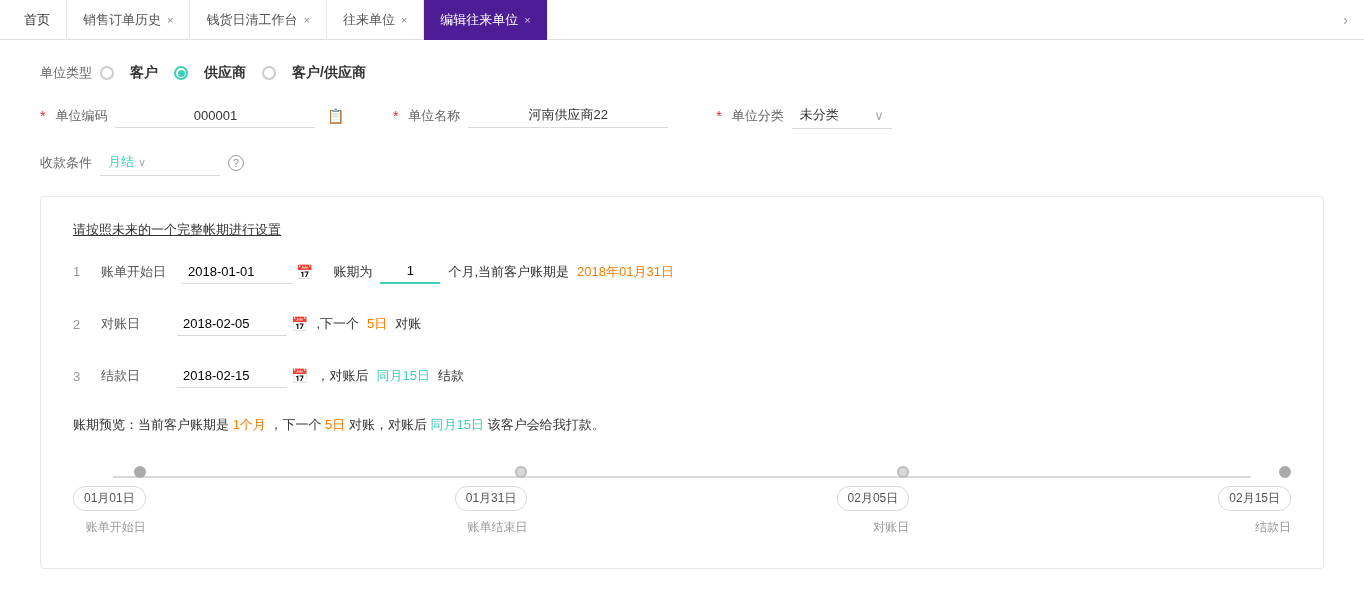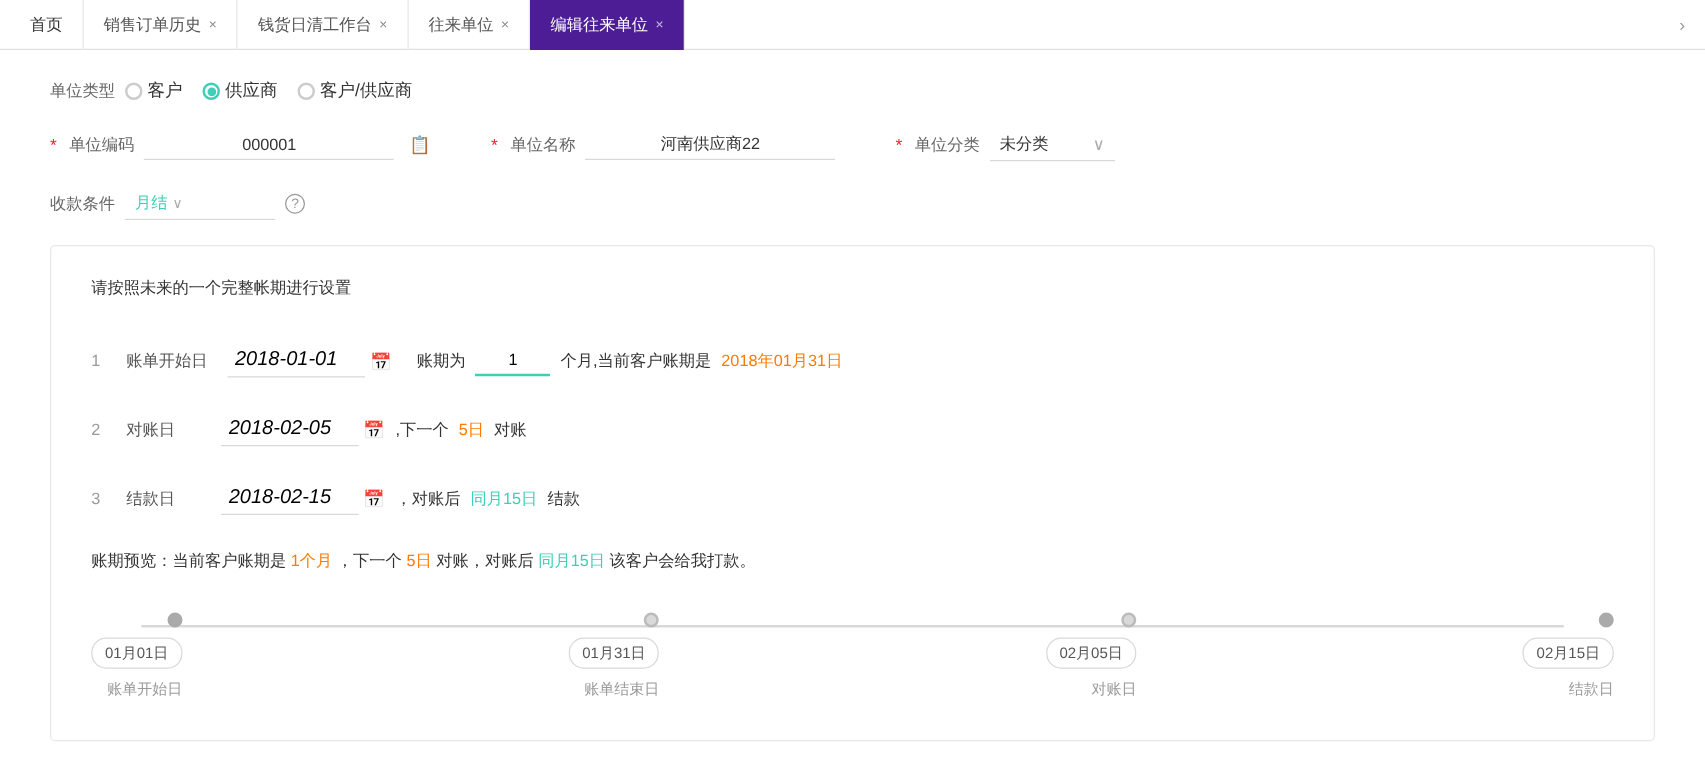--- a/index.html
+++ b/index.html
@@ -56,21 +56,21 @@
     }
     .form-label {
       color: #666;
       white-space: nowrap;
       font-size: 13px;
     }
     .required-star { color: #f5222d; margin-right: 2px; }
 
     
     .radio-group { display: flex; align-items: center; gap: 16px; }
-    .radio-item { display: flex; align-items: center; gap: 4px; cursor: pointer; }
+    .radio-item { display: flex; align-items: center; gap: 16px; cursor: pointer; font-weight: bold; }
     .radio-circle {
       width: 14px; height: 14px; border-radius: 50%;
       border: 2px solid #ccc;
       display: flex; align-items: center; justify-content: center;
     }
     .radio-circle.checked { border-color: #3ecfb8; }
     .radio-circle.checked::after {
       content: '';
       width: 7px; height: 7px;
       background: #3ecfb8;
@@ -125,21 +125,22 @@
     .section-box {
       border: 1px solid #e8e8e8;
       border-radius: 4px;
       padding: 24px 32px;
       background: #fff;
       margin-bottom: 20px;
     }
     .section-title {
       font-size: 13px;
       color: #333;
-      margin-bottom: 36px;
+      margin-bottom: 20px;
+      text-decoration: underline;
     }
 
     
     .setting-row {
       display: flex;
       align-items: center;
       margin-bottom: 28px;
       gap: 8px;
     }
     .row-num {
@@ -156,24 +157,23 @@
       min-width: 60px;
     }
     .date-input-wrap {
       display: flex; align-items: center; gap: 4px;
     }
     .date-input {
       border: none;
       border-bottom: 1px solid #d9d9d9;
       outline: none;
       padding: 4px 6px;
-      font-size: 16px;
+      font-size: 13px;
       background: transparent;
       width: 110px;
-      font-style: italic;
     }
     .cal-icon { color: #3ecfb8; font-size: 14px; cursor: pointer; }
     .desc-text { font-size: 13px; color: #333; text-align: right; }
     .highlight-orange { color: #ff7a00; }
     .highlight-teal { color: #3ecfb8; }
     .period-input {
       border: none;
       border-bottom: 2px solid #3ecfb8;
       outline: none;
       padding: 4px 6px;

